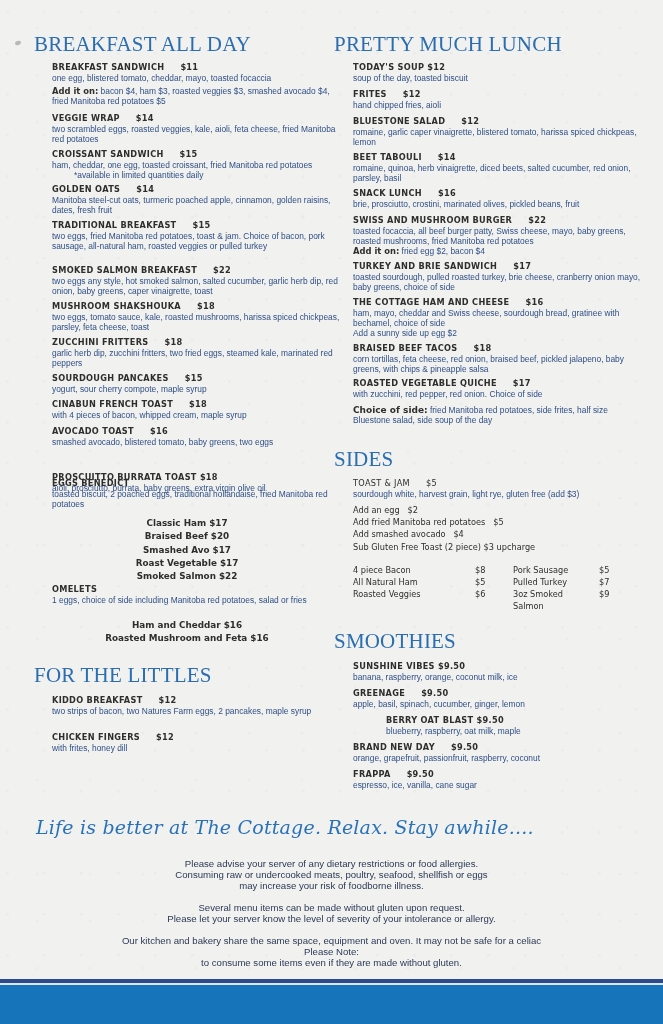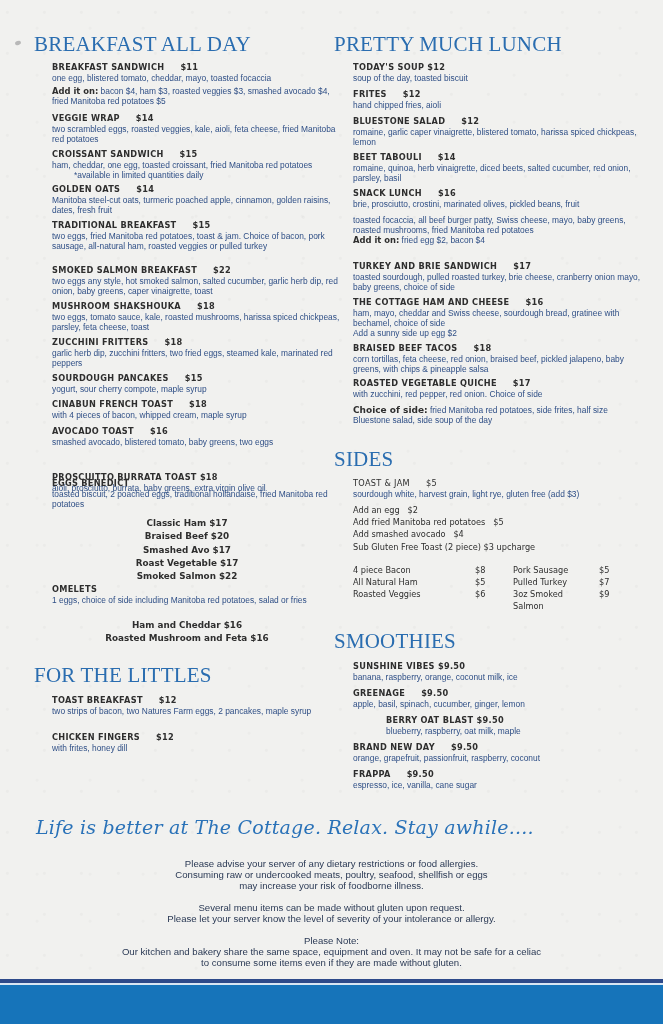--- a/index.html
+++ b/index.html
@@ -175,21 +175,21 @@
     <div class="item-desc">1 eggs, choice of side including Manitoba red potatoes, salad or fries</div>
   </div>
 
   <div class="center-list" style="top:619px;">
     <div>Ham and Cheddar $16</div>
     <div>Roasted Mushroom and Feta $16</div>
   </div>
 
   <div class="section-title" style="top:663px;left:0;">FOR THE LITTLES</div>
   <div class="item" style="top:695px;">
-    <div class="item-name"><span>TOAST BREAKFAST</span><span class="price">$12</span></div>
+    <div class="item-name"><span>KIDDO BREAKFAST</span><span class="price">$12</span></div>
     <div class="item-desc">two strips of bacon, two Natures Farm eggs, 2 pancakes, maple syrup</div>
   </div>
   <div class="item" style="top:732px;">
     <div class="item-name"><span>CHICKEN FINGERS</span><span class="price">$12</span></div>
     <div class="item-desc">with frites, honey dill</div>
   </div>
 </div>
 
 <div class="col col-right">
   <div class="section-title" style="top:32px;left:0;">PRETTY MUCH LUNCH</div>
@@ -208,20 +208,21 @@
   </div>
   <div class="item" style="top:152px;">
     <div class="item-name"><span>BEET TABOULI</span><span class="price">$14</span></div>
     <div class="item-desc">romaine, quinoa, herb vinaigrette, diced beets, salted cucumber, red onion, parsley, basil</div>
   </div>
   <div class="item" style="top:188px;">
     <div class="item-name"><span>SNACK LUNCH</span><span class="price">$16</span></div>
     <div class="item-desc">brie, prosciutto, crostini, marinated olives, pickled beans, fruit</div>
   </div>
   <div class="item" style="top:215px;">
+    <div class="item-name"><span>SWISS AND MUSHROOM BURGER</span><span class="price">$22</span></div>
     <div class="item-desc">toasted focaccia, all beef burger patty, Swiss cheese, mayo, baby greens, roasted mushrooms, fried Manitoba red potatoes</div>
     <div class="item-desc"><span class="addon-label">Add it on:</span> <span>fried egg $2, bacon $4</span></div>
   </div>
   <div class="item" style="top:261px;">
     <div class="item-name"><span>TURKEY AND BRIE SANDWICH</span><span class="price">$17</span></div>
     <div class="item-desc">toasted sourdough, pulled roasted turkey, brie cheese, cranberry onion mayo, baby greens, choice of side</div>
   </div>
   <div class="item" style="top:297px;">
     <div class="item-name"><span>THE COTTAGE HAM AND CHEESE</span><span class="price">$16</span></div>
     <div class="item-desc">ham, mayo, cheddar and Swiss cheese, sourdough bread, gratinee with bechamel, choice of side</div>
@@ -293,20 +294,20 @@
 <div class="notice" style="top:858px;">
   <div>Please advise your server of any dietary restrictions or food allergies.</div>
   <div>Consuming raw or undercooked meats, poultry, seafood, shellfish or eggs</div>
   <div>may increase your risk of foodborne illness.</div>
 </div>
 <div class="notice" style="top:902px;">
   <div>Several menu items can be made without gluten upon request.</div>
   <div>Please let your server know the level of severity of your intolerance or allergy.</div>
 </div>
 <div class="notice" style="top:935px;">
+  <div>Our kitchen and bakery share the same space, equipment and oven. It may not be safe for a celiac</div>
   <div>Please Note:</div>
-  <div>Our kitchen and bakery share the same space, equipment and oven. It may not be safe for a celiac</div>
   <div>to consume some items even if they are made without gluten.</div>
 </div>
 
 <div class="bottom-stripe-dark"></div>
 <div class="bottom-stripe-light"></div>
 <div class="bottom-band"></div>
 
 </body></html>

